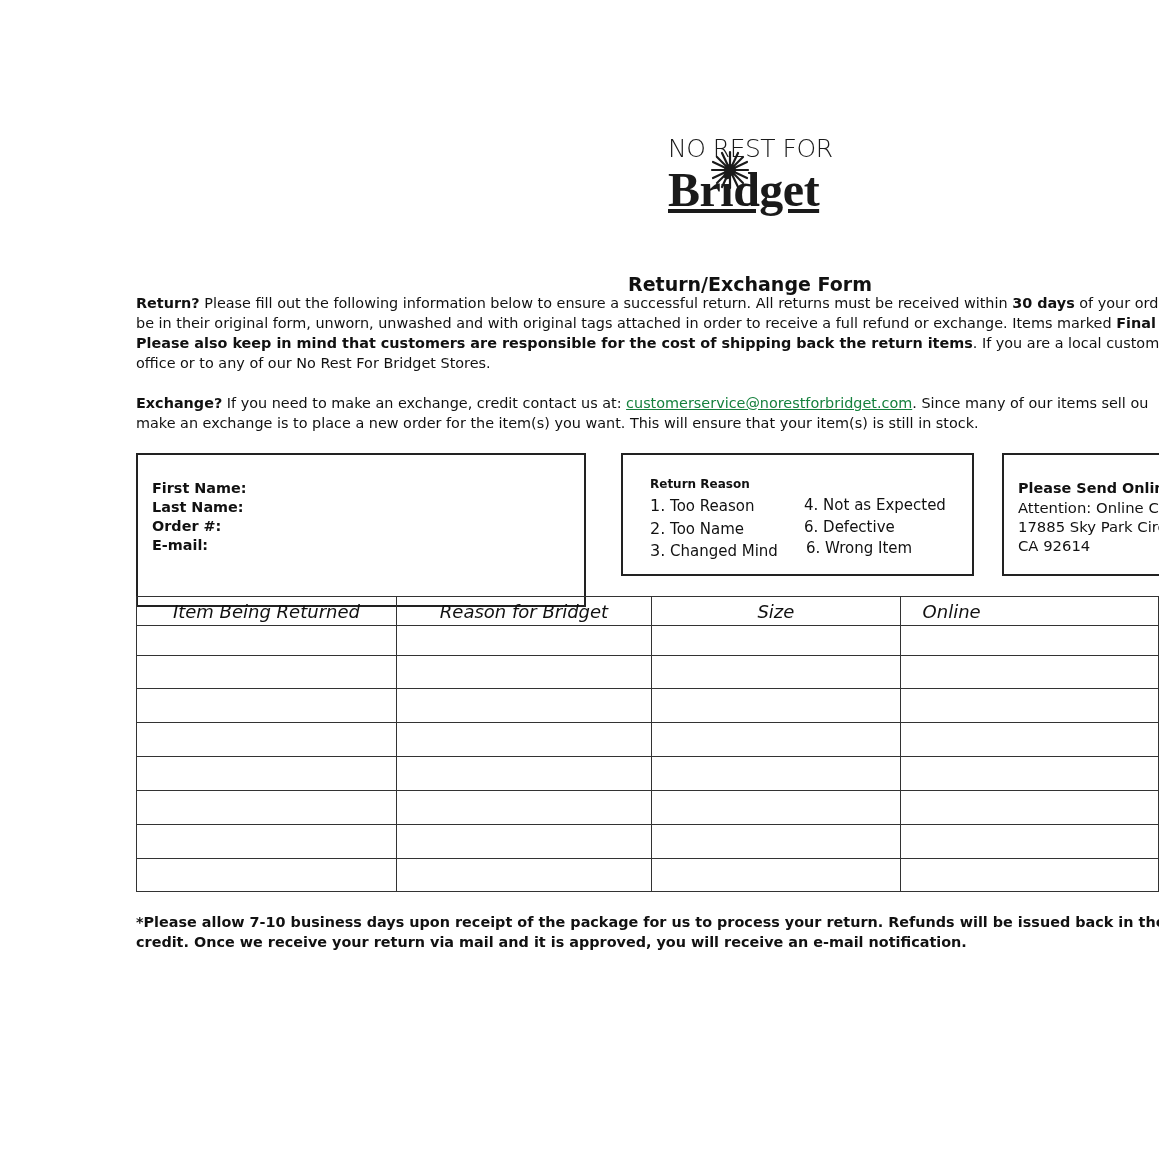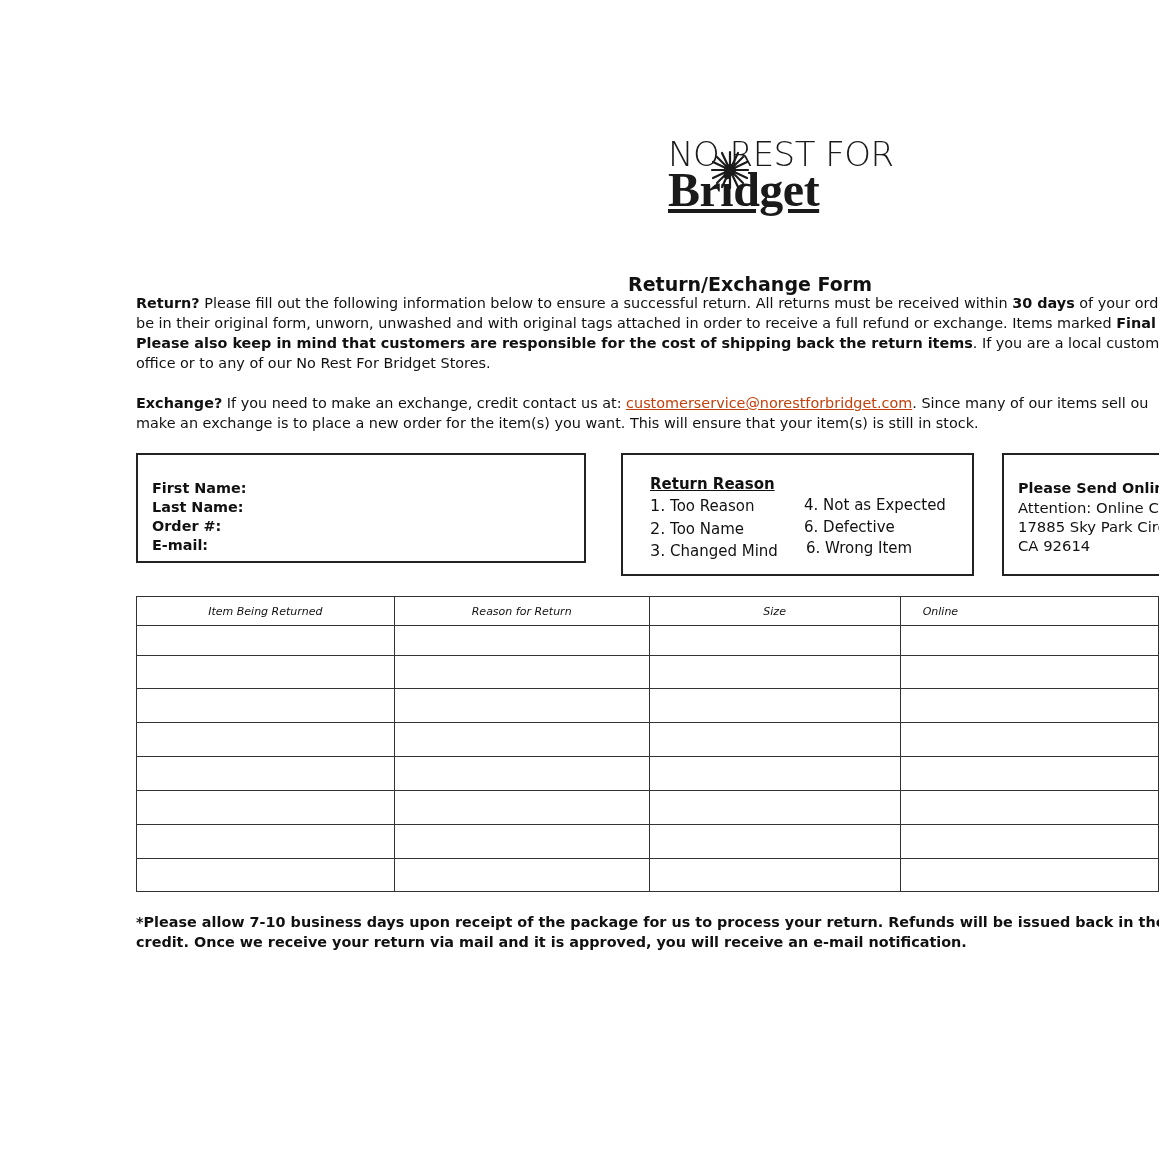--- a/index.html
+++ b/index.html
@@ -1,40 +1,40 @@
 <!DOCTYPE html>
 <html><head>
 <meta charset="utf-8">
 <style>
   html, body { margin:0; padding:0; background:#ffffff; }
   body { width:1159px; height:1159px; position:relative; overflow:hidden;
          font-family:"DejaVu Sans","Liberation Sans",sans-serif; color:#111; }
   .abs { position:absolute; }
   .logo { left:668px; top:134px; width:170px; height:92px; }
   .logo-top { position:absolute; left:0; top:0; font-family:"DejaVu Sans",sans-serif; font-weight:300;
-              font-size:34px; letter-spacing:-0.5px; color:#1a1a1a; white-space:nowrap; }
+              font-size:25px; letter-spacing:-0.5px; color:#1a1a1a; white-space:nowrap; }
   .logo-main { position:absolute; left:0; top:28px; font-family:"Liberation Serif","DejaVu Serif",serif;
                font-weight:bold; font-size:48px; line-height:56px; color:#1a1a1a; white-space:nowrap; letter-spacing:-0.5px;text-decoration:underline;}
   .logo-star { position:absolute; left:42px; top:16px; width:40px; height:40px; }
   .form-title { left:560px; top:243px; width:380px; text-align:center; font-weight:bold; font-size:19px;margin-top:30px; }
   .para { left:136px; width:1100px; font-size:14.4px; line-height:20px; white-space:nowrap; }
   .para b { font-weight:bold; }
-  .link { color:#c2410c; text-decoration:underline; }
+  .link { color:#15803d; text-decoration:underline; }
   .box { border:2px solid #222; box-sizing:border-box; background:#fff; }
-  .box1 { left:136px; top:453px; width:450px; height:110px; }
+  .box1 { left:136px; top:453px; width:450px; height:154px; }
   .box2 { left:621px; top:453px; width:353px; height:123px; }
   .box3 { left:1002px; top:453px; width:300px; height:123px; }
   .info-line { font-size:14.4px; font-weight:bold; line-height:19px; white-space:nowrap; }
-  .rr-head { font-weight:bold; font-size:15px; text-decoration:underline; line-height:20px; }
+  .rr-head { font-weight:bold; font-size:12px; line-height:20px; }
   .rr-row { font-size:15px; line-height:21.5px; white-space:nowrap; }
   .rr-num { font-size:16px; }
   .addr { font-size:14.8px; line-height:19px; white-space:nowrap; }
   table.items { position:absolute; left:136px; top:596px; border-collapse:collapse; table-layout:fixed; }
   table.items th, table.items td { border:1.5px solid #333; padding:0; }
-  table.items th { font-weight:normal; font-style:italic; font-size:11px; height:28px; text-align:center; }
+  table.items th { font-weight:normal; font-style:italic; font-size:18px; height:28px; text-align:center; }
   .footnote { left:136px; top:912px; font-weight:bold; font-size:14.4px; line-height:20px; white-space:nowrap; }
 </style>
 </head>
 <body>
 
 <div class="abs logo">
   <span class="logo-top">NO REST FOR</span>
   <svg class="logo-star" viewBox="0 0 40 40">
     <g stroke="#1a1a1a" stroke-width="2.2" stroke-linecap="round">
       <line x1="20" y1="2" x2="20" y2="38"></line>
@@ -100,21 +100,21 @@
 <table class="items">
   <colgroup>
     <col style="width:312px">
       <col style="width:311px">
       <col style="width:311px">
       <col style="width:311px">
   </colgroup>
   <thead>
     <tr>
       <th>Item Being Returned</th>
-      <th>Reason for Return</th>
+      <th>Reason for Bridget</th>
       <th>Size</th>
       <th style="text-align:left; padding-left:22px;">Online</th>
     </tr>
   </thead>
   <tbody>
     <tr style="height:30px">
         <td></td>
         <td></td>
         <td></td>
         <td></td>

